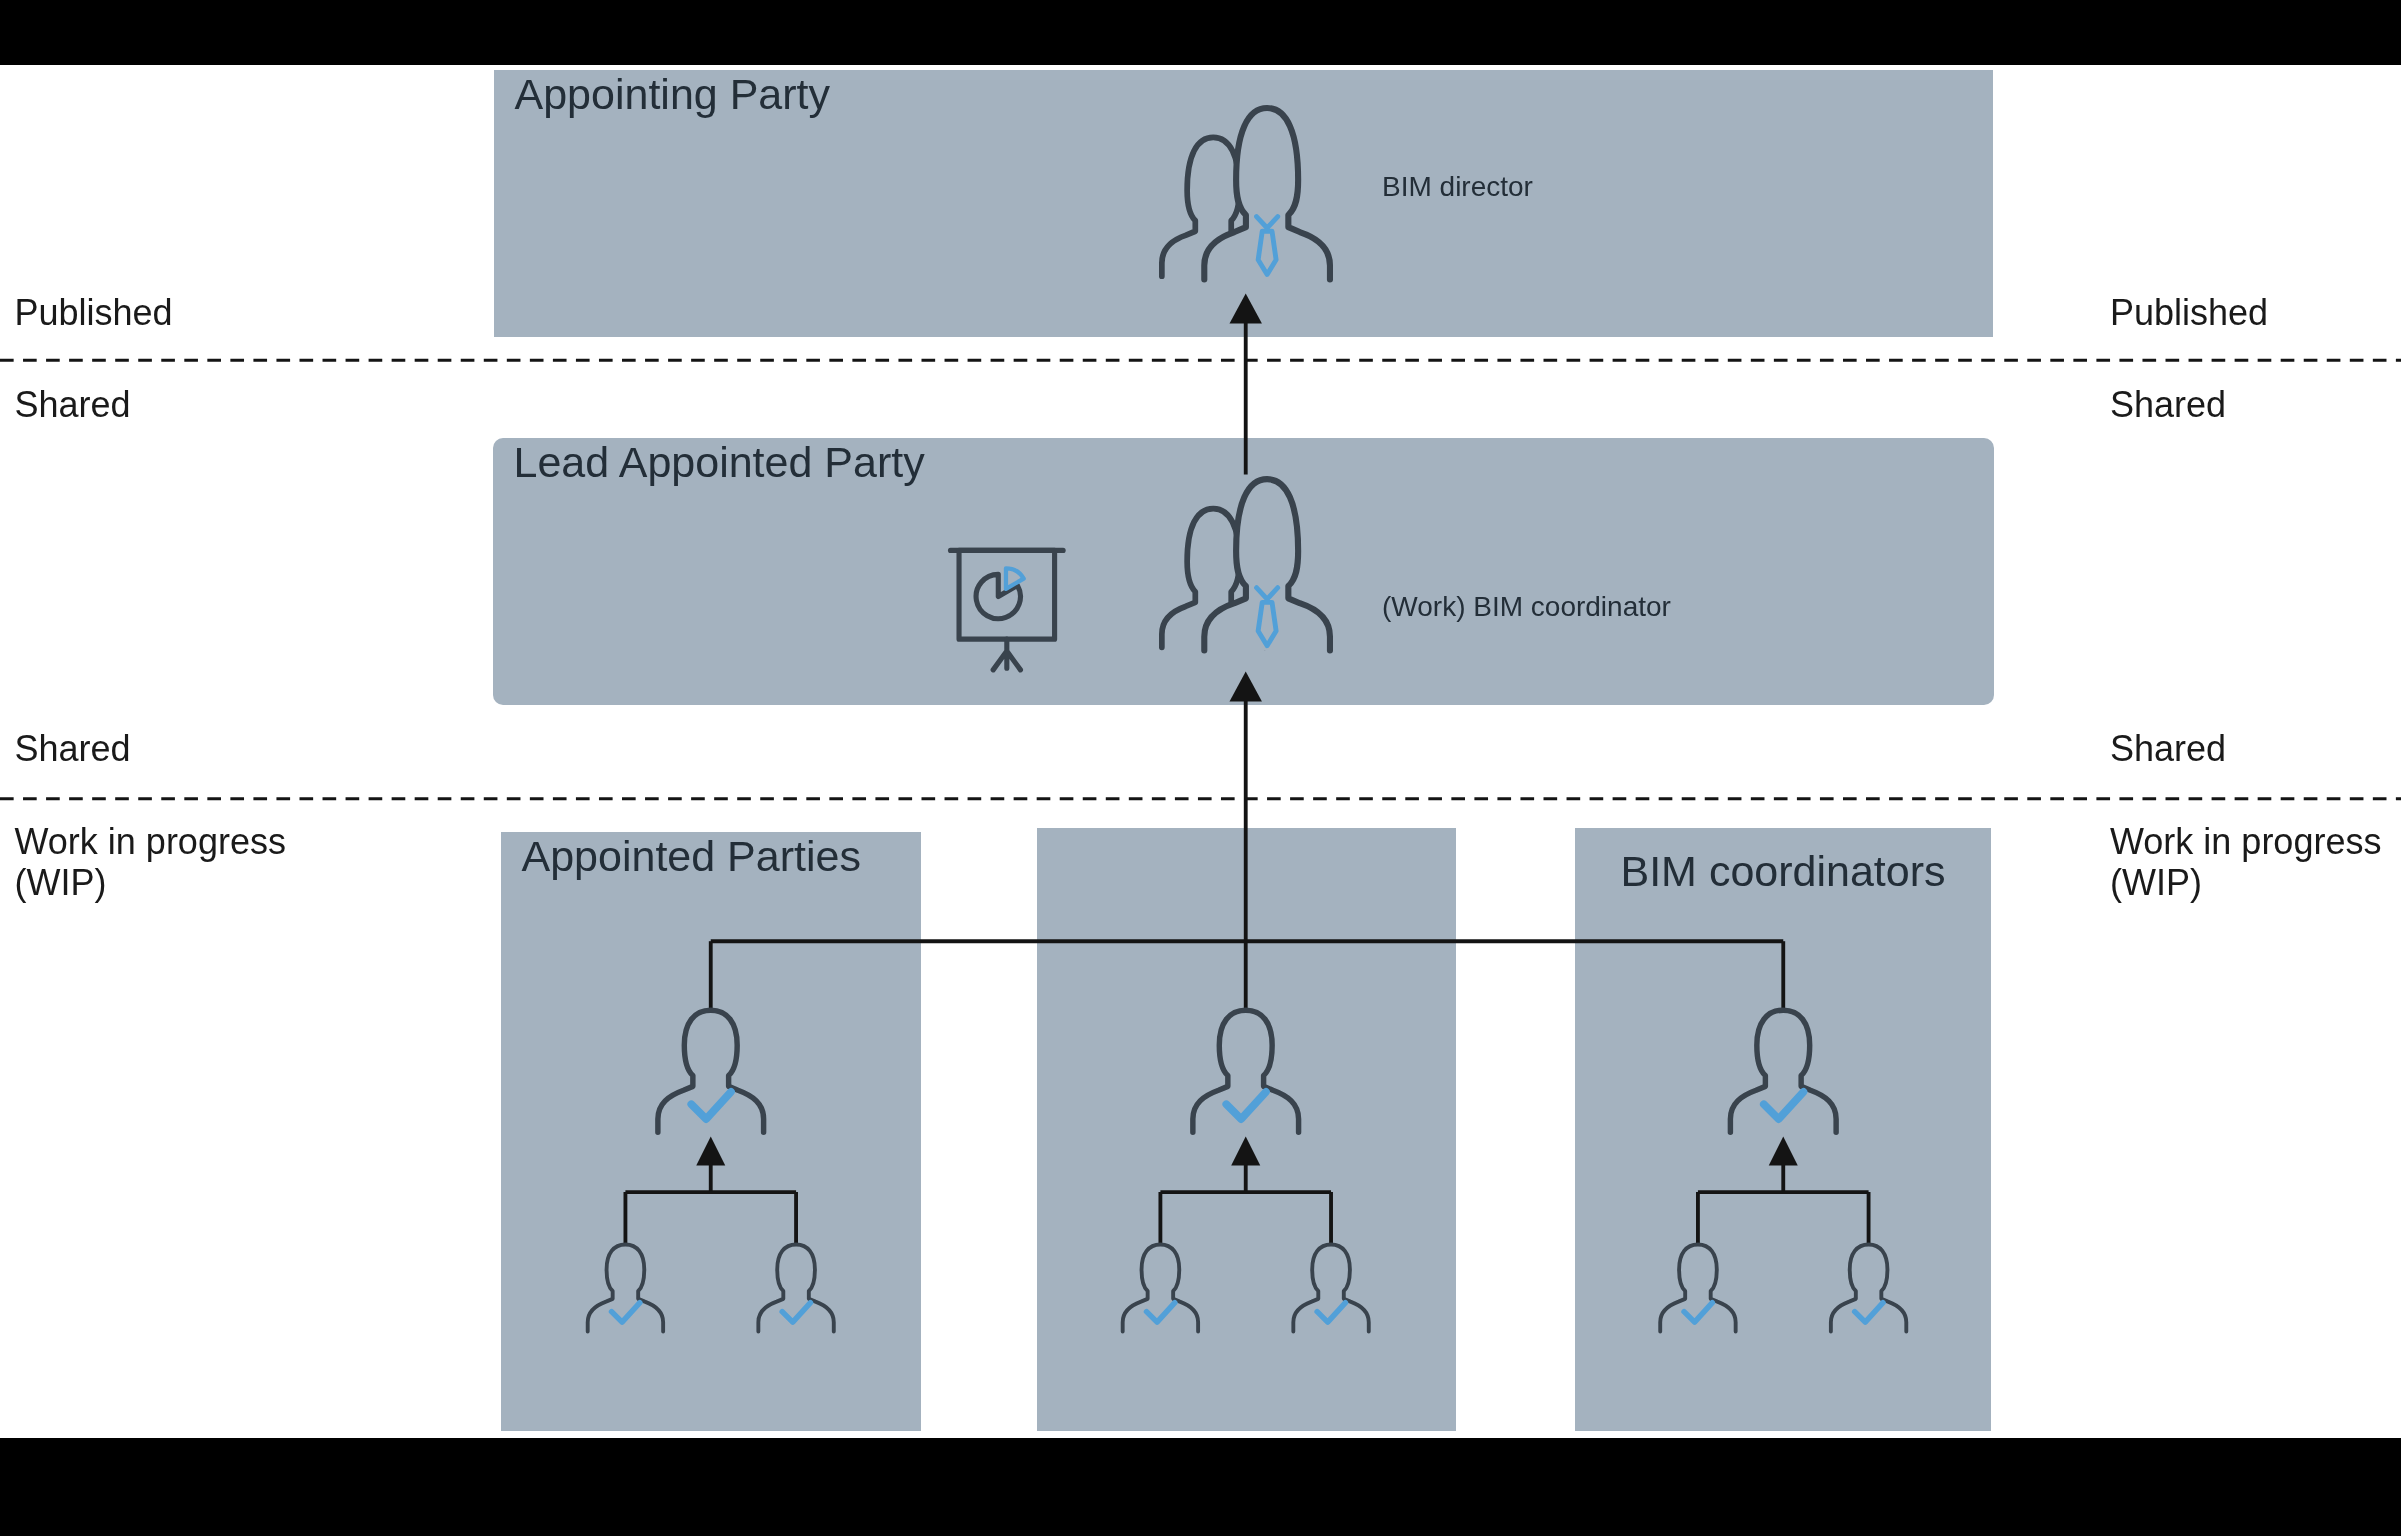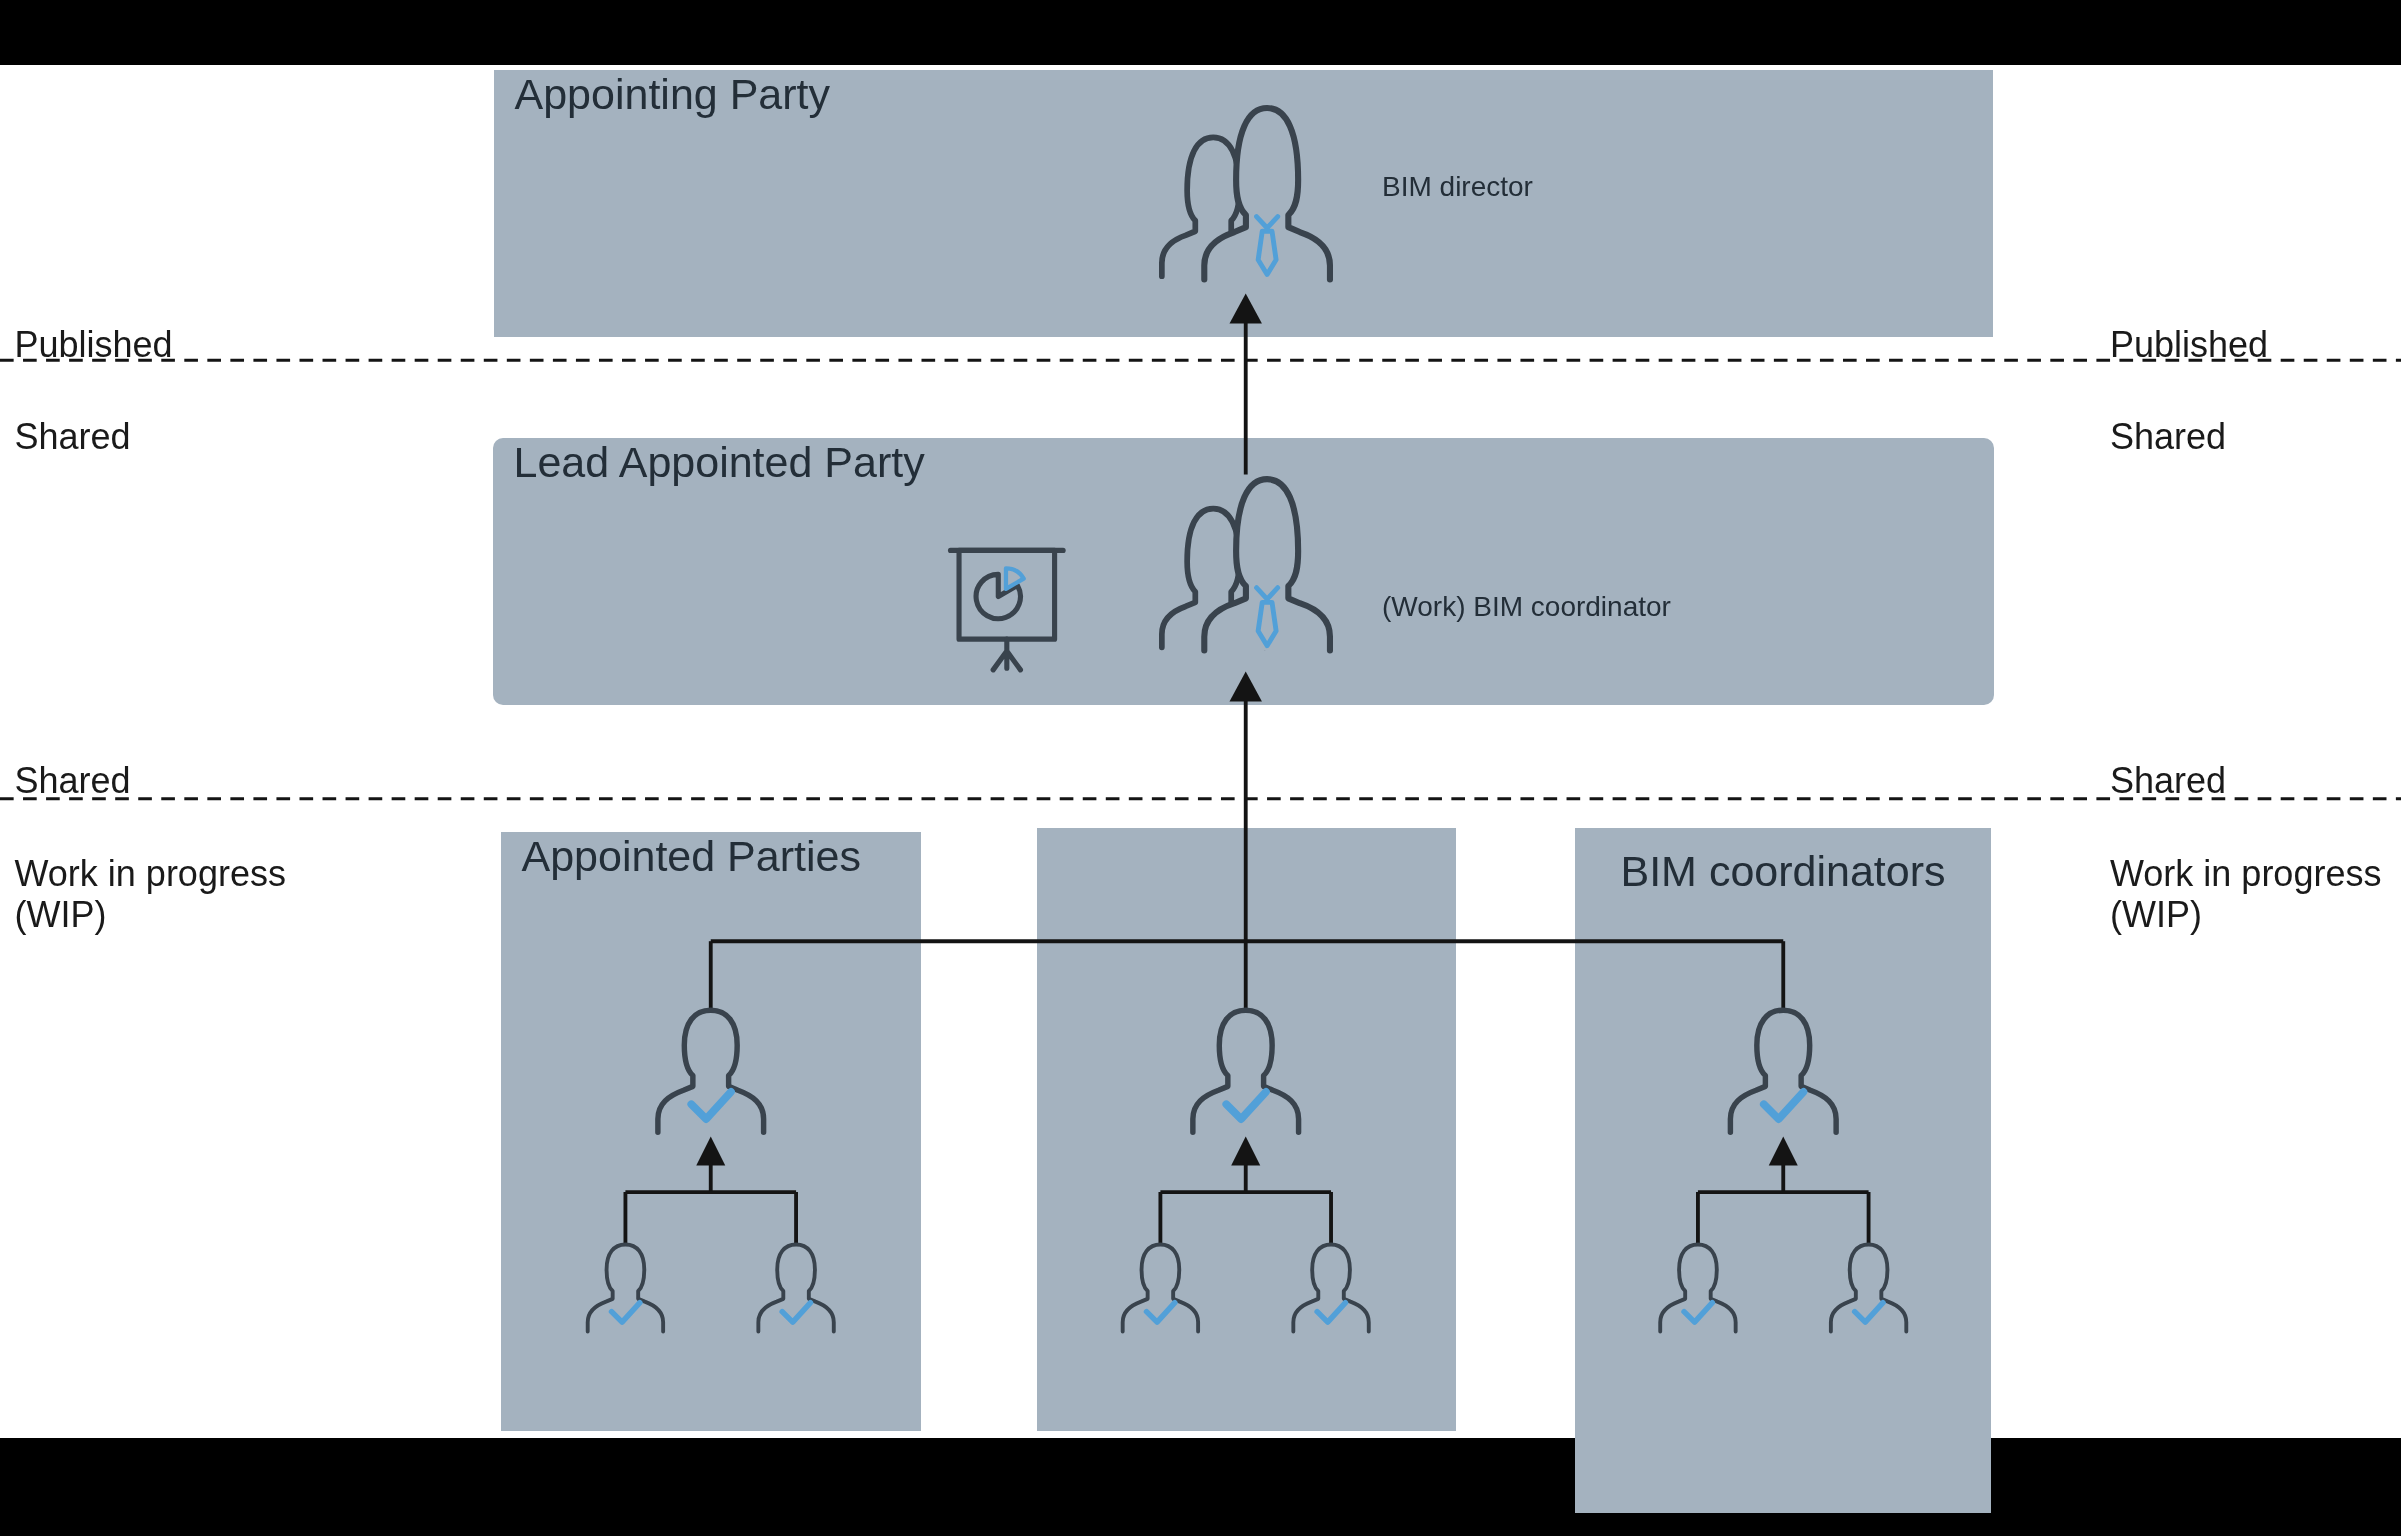--- a/index.html
+++ b/index.html
@@ -8,28 +8,28 @@
   }
   html,body{margin:0;padding:0;background:var(--frame);}
   .stage{position:relative;width:2401px;height:1536px;background:var(--frame);overflow:hidden;
          font-family:"Liberation Sans", sans-serif;}
   .canvas{position:absolute;left:0;top:65px;width:2401px;height:1373px;background:var(--canvas);}
   .panel{position:absolute;background:var(--panel-fill);z-index:1;}
   #p-appointing{left:494px;top:70px;width:1499px;height:267px;}
   #p-lead{left:493px;top:438px;width:1501px;height:267px;border-radius:10px;}
   #p-bl{left:501px;top:832px;width:420px;height:599px;}
   #p-bm{left:1037px;top:828px;width:419px;height:603px;}
-  #p-br{left:1575px;top:828px;width:416px;height:685px;}
+  #p-br{left:1575px;top:828px;width:416px;height:603px;}
   .plabel{position:absolute;left:20.5px;top:0;font-size:43px;color:var(--label-ink);white-space:nowrap;}
   #p-br .plabel{left:0;top:19px;width:100%;text-align:center;}
   .overlay{position:absolute;left:0;top:0;z-index:2;pointer-events:none;}
   .caption{position:absolute;z-index:3;font-size:28px;color:var(--label-ink);white-space:nowrap;}
   #cap-director{left:1382px;top:171px;}
   #cap-coordinator{left:1382px;top:591px;}
-  .side{position:absolute;z-index:3;font-size:36px;color:var(--side-ink);line-height:1.15;white-space:nowrap;margin-top:32px;}
+  .side{position:absolute;z-index:3;font-size:36px;color:var(--side-ink);line-height:1.15;white-space:nowrap;}
   .side.l{left:14.5px;}
   .side.r{left:2110px;}
   #pub-l,#pub-r{top:292px;}
   #shu-l,#shu-r{top:384px;}
   #shl-l,#shl-r{top:728px;}
   #wip-l,#wip-r{top:821px;}
   
   .ol{fill:none;stroke:var(--outline);stroke-width:7;stroke-linecap:round;stroke-linejoin:round;}
   .olf{fill:var(--panel-fill);stroke:var(--outline);stroke-width:7.5;stroke-linecap:round;stroke-linejoin:round;}
   .chk{fill:none;stroke:var(--accent-blue);stroke-width:10;stroke-linecap:round;stroke-linejoin:round;}

